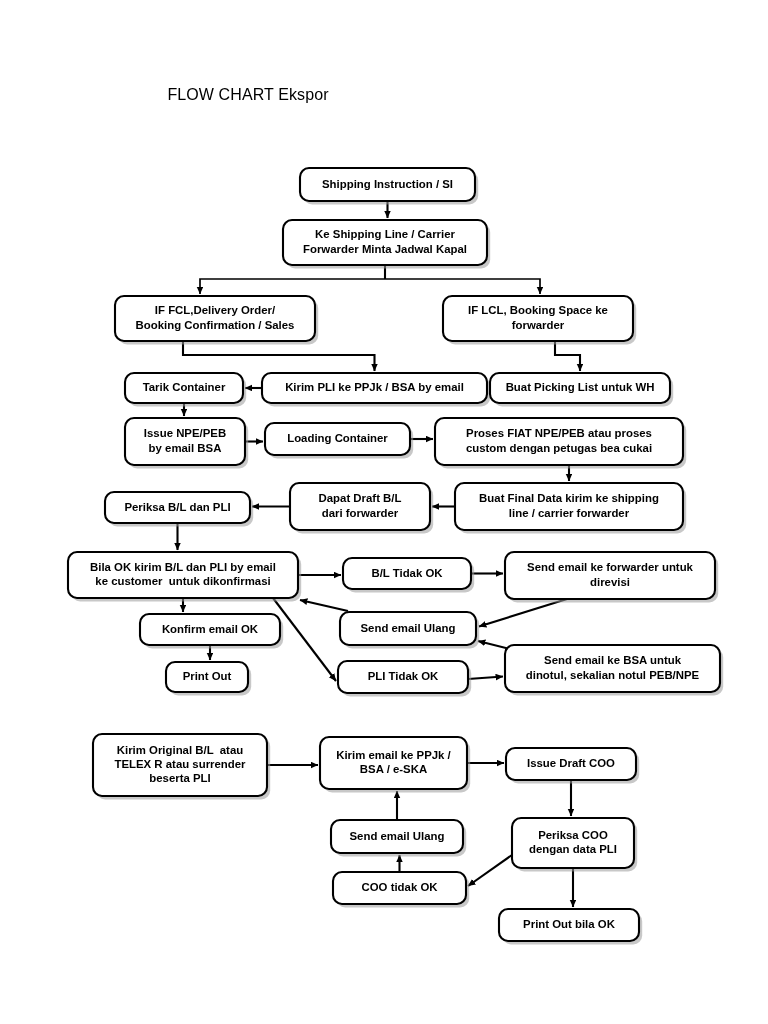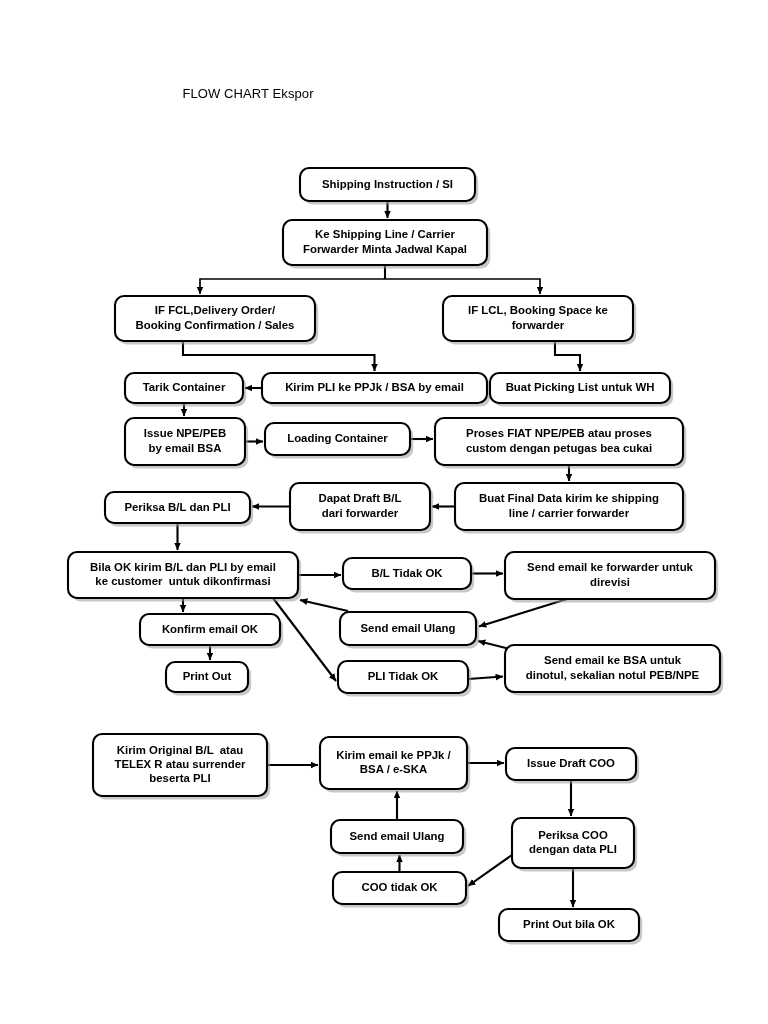--- a/index.html
+++ b/index.html
@@ -19,21 +19,21 @@
     width: 768px;
     height: 1024px;
     background: #ffffff;
   }
   #flow-title {
     position: absolute;
     left: 0;
     top: 86px;
     width: 620px;
     text-align: center;
-    font-size: 13px;
+    font-size: 16px;
     font-weight: 400;
     letter-spacing: 0.1px;
     color: #000000;
   }
   #flow-title .t {
     display: inline-block;
     transform: translateX(-62px);
   }
   svg#flow-canvas {
     position: absolute;

